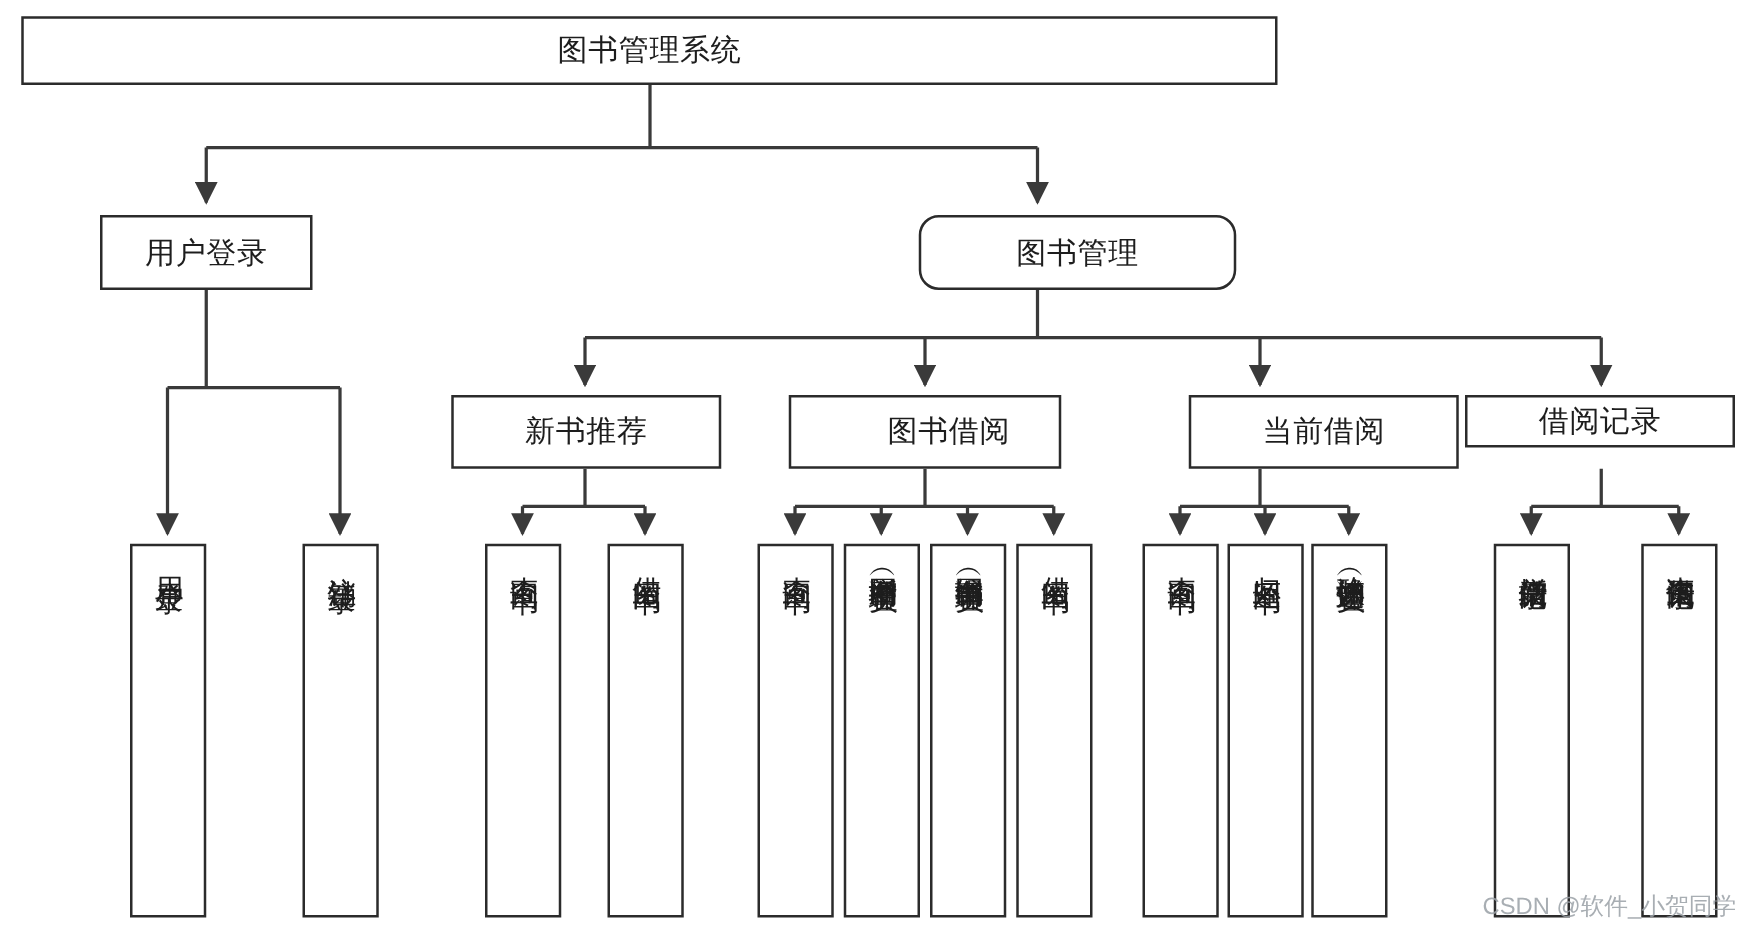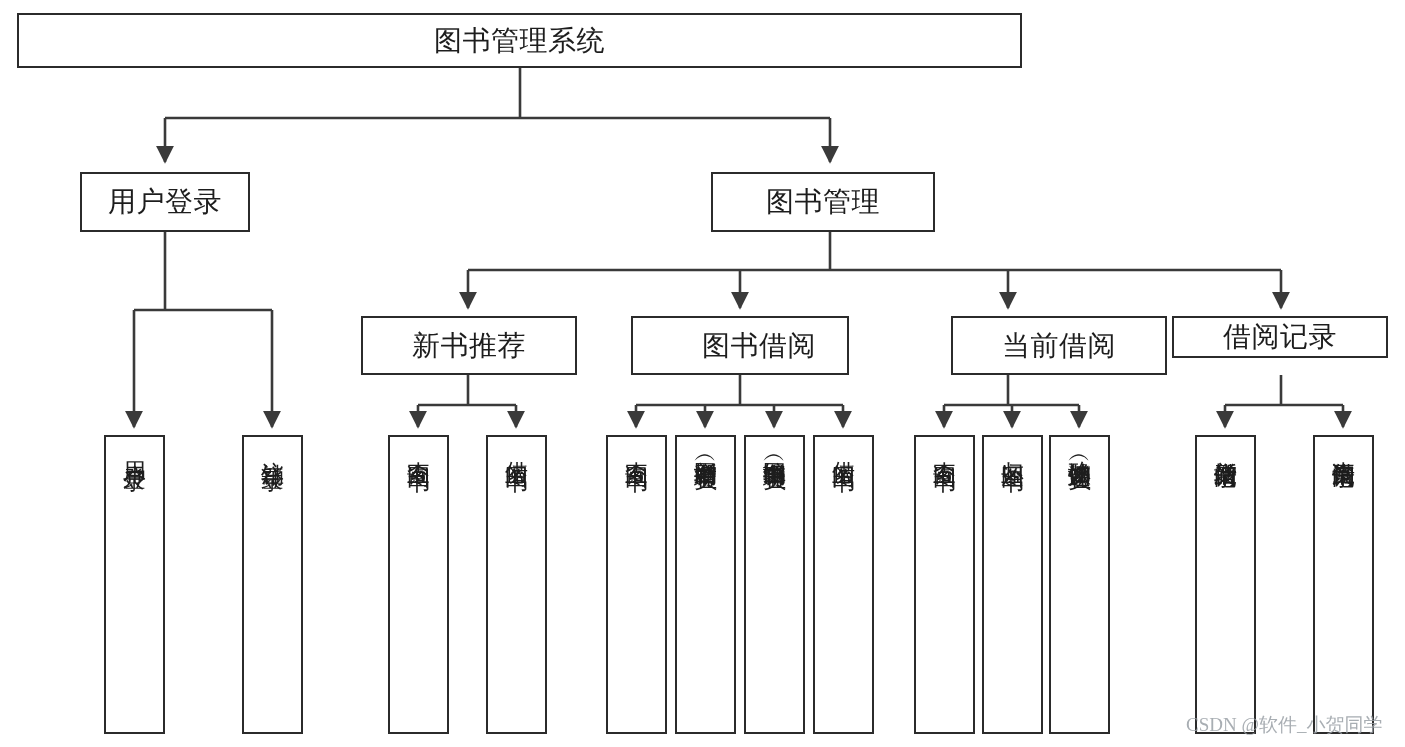--- a/index.html
+++ b/index.html
@@ -37,21 +37,21 @@
   }
   .node-label {
     color: #1d1d1d;
     text-align: center;
     line-height: 1.12;
     letter-spacing: 0.5px;
     white-space: nowrap;
   }
   
   .node.horiz .node-label {
-    font-size: 28px;
+    font-size: 24px;
     writing-mode: horizontal-tb;
   }
   
   .node.vert {
     align-items: flex-start;
     justify-content: center;
     padding-top: 6px;
   }
   .node.vert .node-label {
     font-size: 23px;
@@ -66,21 +66,21 @@
   }
   #watermark {
     position: absolute;
     left: 1186px;
     top: 712px;
     font-size: 19px;
     color: #9aa0a6;
     opacity: 0.85;
     white-space: nowrap;
     z-index: 5;
-    font-family: Liberation Serif, serif;
+    font-family: Liberation Sans, sans-serif;
   }
 </style>
 </head>
 <body>
 
 <div id="diagram-root">
 
   <svg id="diagram-svg" viewBox="0 0 1405 747" xmlns="http://www.w3.org/2000/svg">
     <defs>
       <marker id="arrow" viewBox="0 0 10 10" refX="9" refY="5" markerWidth="7" markerHeight="7" orient="auto-start-reverse">
@@ -132,21 +132,21 @@
   </svg>
 
   <div class="node horiz" style="left:17px; top:13px; width:1005px; height:55px;">
     <span class="node-label">图书管理系统</span>
   </div>
 
   <div class="node horiz" style="left:80px; top:172px; width:170px; height:60px;">
     <span class="node-label">用户登录</span>
   </div>
 
-  <div class="node horiz" style="left:711px; top:172px; width:224px; height:60px;">
+  <div class="node horiz" style="left:735px; top:172px; width:254px; height:60px;border-radius:16px;">
     <span class="node-label">图书管理</span>
   </div>
 
   <div class="node horiz" style="left:361px; top:316px; width:216px; height:59px;">
     <span class="node-label">新书推荐</span>
   </div>
 
   <div class="node horiz" style="left:631px; top:316px; width:218px; height:59px;padding-left:38px;">
     <span class="node-label">图书借阅</span>
   </div>

